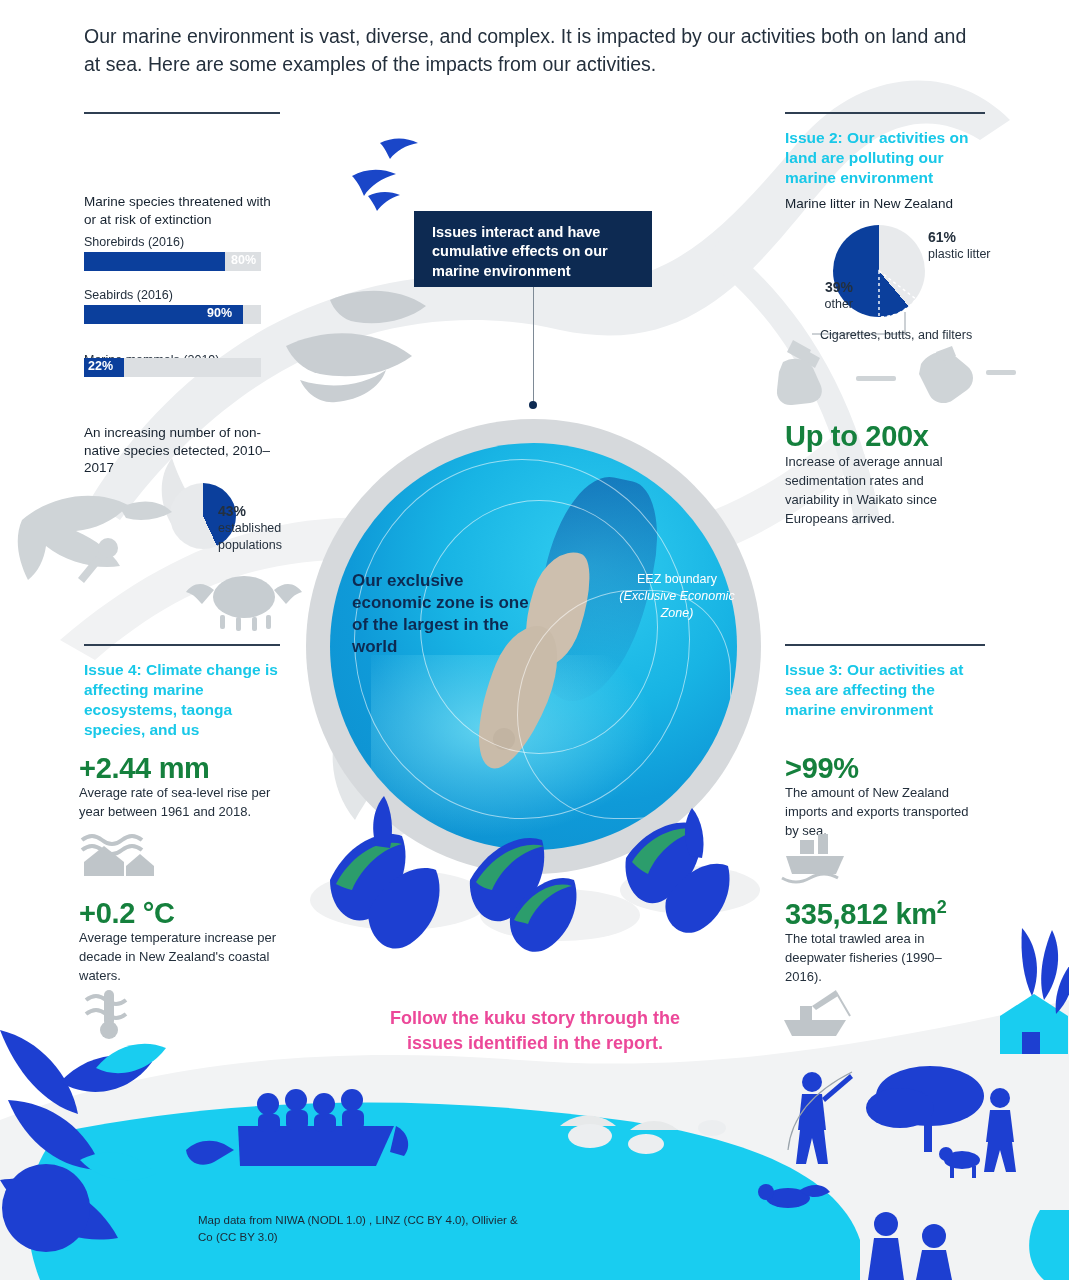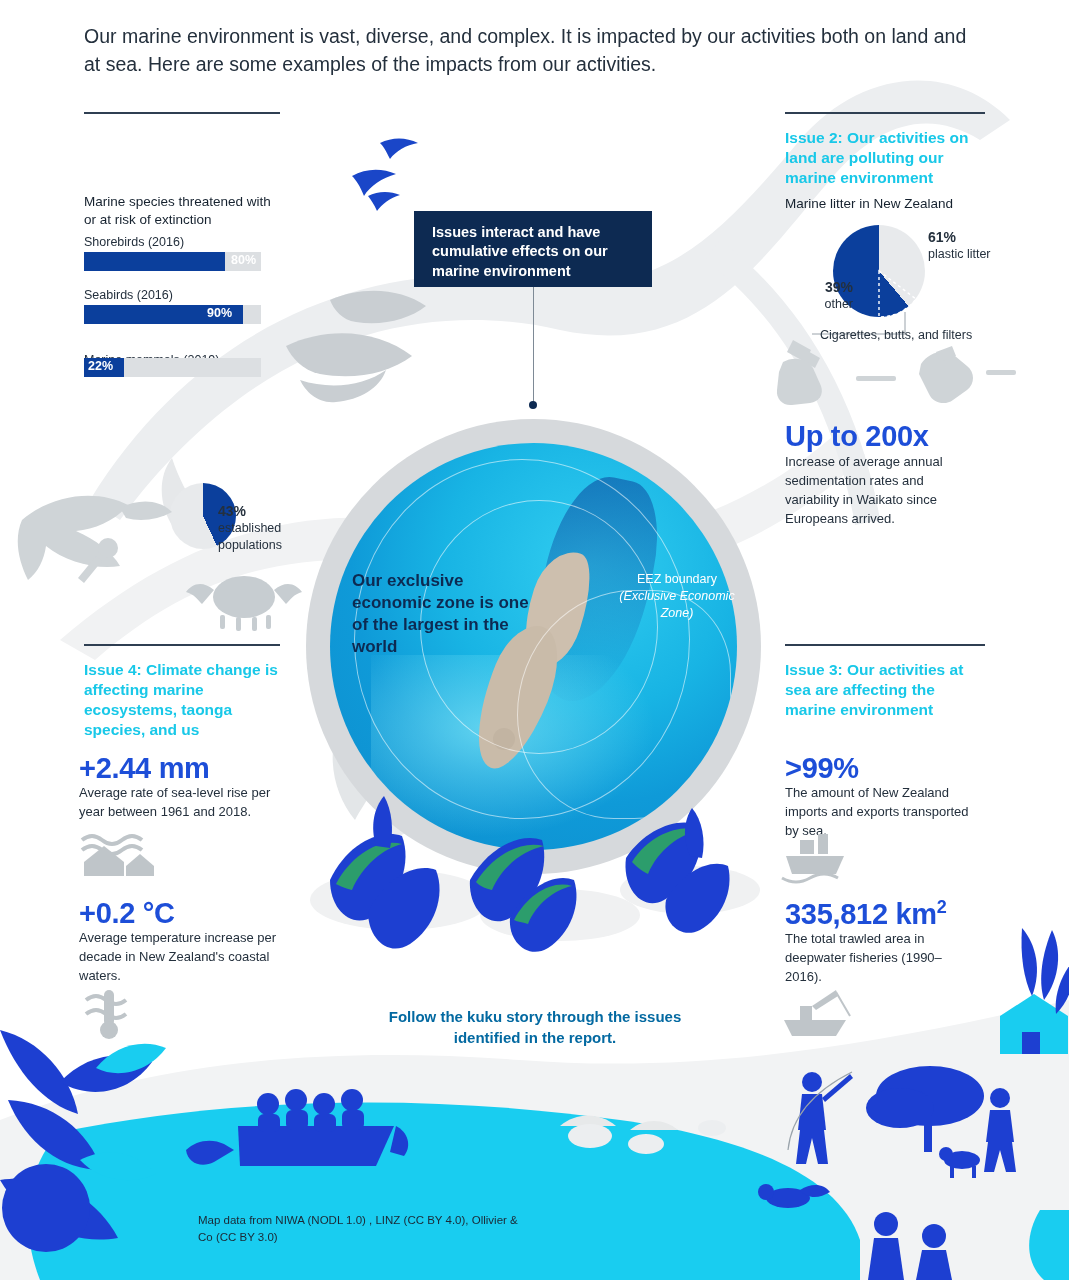--- a/index.html
+++ b/index.html
@@ -53,21 +53,21 @@
   .body-text {
     position: absolute;
     font-size: 13px;
     line-height: 1.45;
     color: #24303d;
   }
   .big-stat {
     position: absolute;
     font-size: 29px;
     font-weight: bold;
-    color: #1d4ed8;
+    color: #15803d;
     letter-spacing: -0.3px;
   }
   .big-stat sup { font-size: 18px; vertical-align: super; }
 
   
   .bar-label {
     position: absolute;
     font-size: 12.5px;
     color: #24303d;
   }
@@ -208,24 +208,24 @@
     color: #24303d;
   }
   .pie-note b { font-size: 14px; }
 
   
   #kuku-caption {
     position: absolute;
     left: 370px; top: 1006px;
     width: 330px;
     text-align: center;
-    font-size: 15px;
+    font-size: 18px;
     font-weight: bold;
     line-height: 1.4;
-    color: #0369a1;
+    color: #ec4899;
   }
   #credits {
     position: absolute;
     left: 198px; top: 1212px;
     width: 330px;
     font-size: 11.5px;
     line-height: 1.45;
     color: #1b2835;
   }
 
@@ -264,20 +264,21 @@
     <div class="bar-fill" style="width:159px;"></div>
   </div>
   <div class="bar-value" style="left:207px; top:306px;">90%</div>
 
   <div class="bar-label" style="left:84px; top:341px;margin-top:12px;">Marine mammals (2019)</div>
   <div class="bar-track" style="left:84px; top:358px; width:177px;">
     <div class="bar-fill" style="width:40px;"></div>
   </div>
   <div class="bar-value" style="left:88px; top:359px;">22%</div>
 
+  <div class="sub-head" style="left:84px; top:424px; width:190px;">An increasing number of non-native species detected, 2010–2017</div>
   <div class="pie" style="left:170px; top:483px; width:66px; height:66px;
        background: conic-gradient(#0b3f9c 0deg 155deg, #e8eaec 155deg 360deg);"></div>
   <div class="pie-note" style="left:218px; top:502px; width:96px;">
     <b>43%</b><br>
     <span>established populations</span>
   </div>
 
   <svg class="layer" width="1069" height="1280" viewBox="0 0 1069 1280">
     <g fill="#cfd4d7">
       <path d="M22 520 C 55 492, 100 490, 128 505 C 116 520, 96 529, 76 531 C 96 540, 112 552, 120 566 C 96 570, 66 562, 46 546 C 44 560, 38 572, 28 580 C 18 560, 14 538, 22 520 Z"></path>

